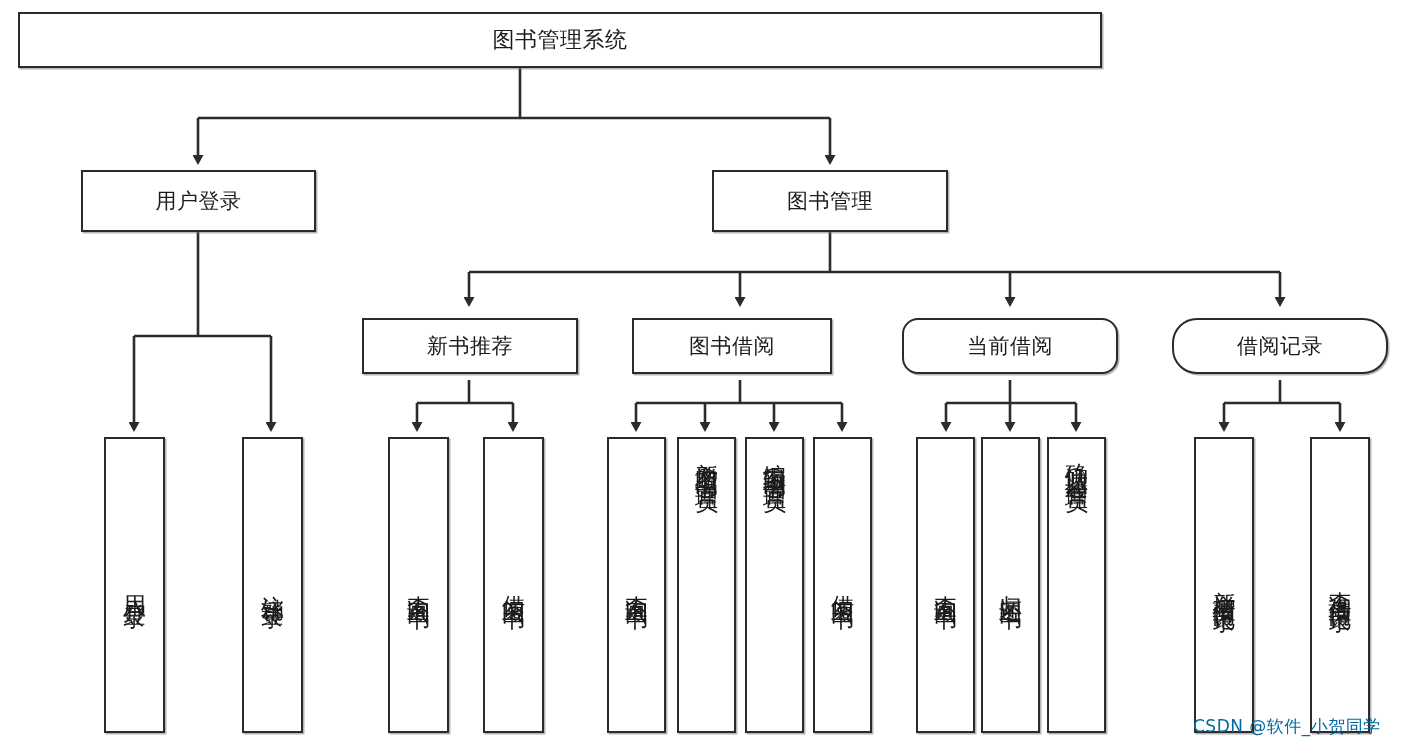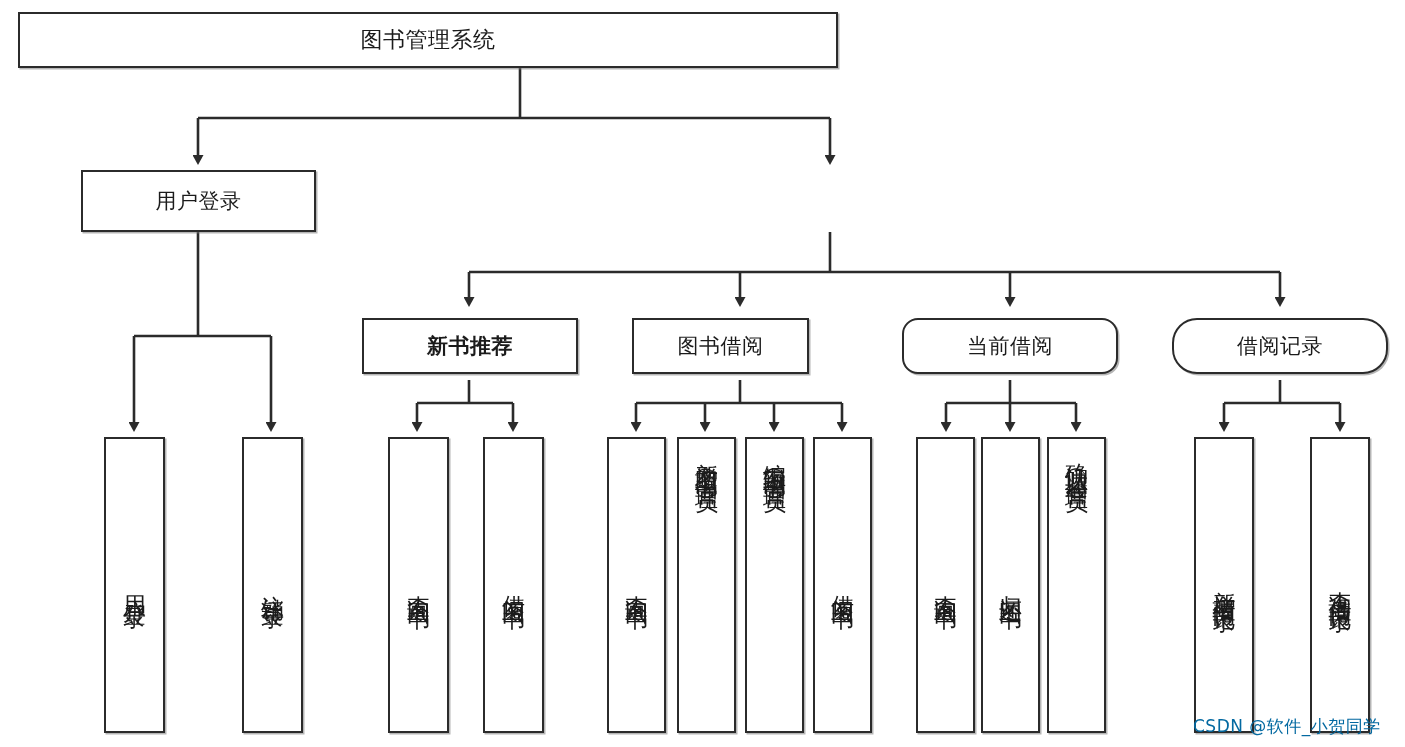--- a/index.html
+++ b/index.html
@@ -125,32 +125,35 @@
       <path d="M1010,403 L1010,423" marker-end="url(#arrow)"></path>
       <path d="M1076,403 L1076,423" marker-end="url(#arrow)"></path>
 
       <path d="M1280,380 L1280,403"></path>
       <path d="M1224,403 L1340,403"></path>
       <path d="M1224,403 L1224,423" marker-end="url(#arrow)"></path>
       <path d="M1340,403 L1340,423" marker-end="url(#arrow)"></path>
     </g>
   </svg>
 
-  <div class="node horiz root" style="left:18px; top:12px; width:820px; height:56px;">
+  <div class="node horiz root" style="left:18px; top:12px; width:1084px; height:56px;">
     <span class="label">图书管理系统</span>
   </div>
 
   <div class="node horiz" style="left:81px; top:170px; width:235px; height:62px;">
     <span class="label">用户登录</span>
   </div>
-
-  <div class="node horiz" style="left:362px; top:318px; width:216px; height:56px;font-weight:bold;">
+  <div class="node horiz" style="left:712px; top:170px; width:236px; height:62px;">
+    <span class="label">图书管理</span>
+  </div>
+
+  <div class="node horiz" style="left:362px; top:318px; width:216px; height:56px;">
     <span class="label">新书推荐</span>
   </div>
-  <div class="node horiz" style="left:632px; top:318px; width:177px; height:56px;">
+  <div class="node horiz" style="left:632px; top:318px; width:200px; height:56px;">
     <span class="label">图书借阅</span>
   </div>
   <div class="node horiz" style="left:902px; top:318px; width:216px; height:56px;border-radius:16px;">
     <span class="label">当前借阅</span>
   </div>
   <div class="node horiz" style="left:1172px; top:318px; width:216px; height:56px;border-radius:25px;">
     <span class="label">借阅记录</span>
   </div>
 
   <div class="node vert mid" style="left:104px; top:437px; width:61px; height:296px;">

